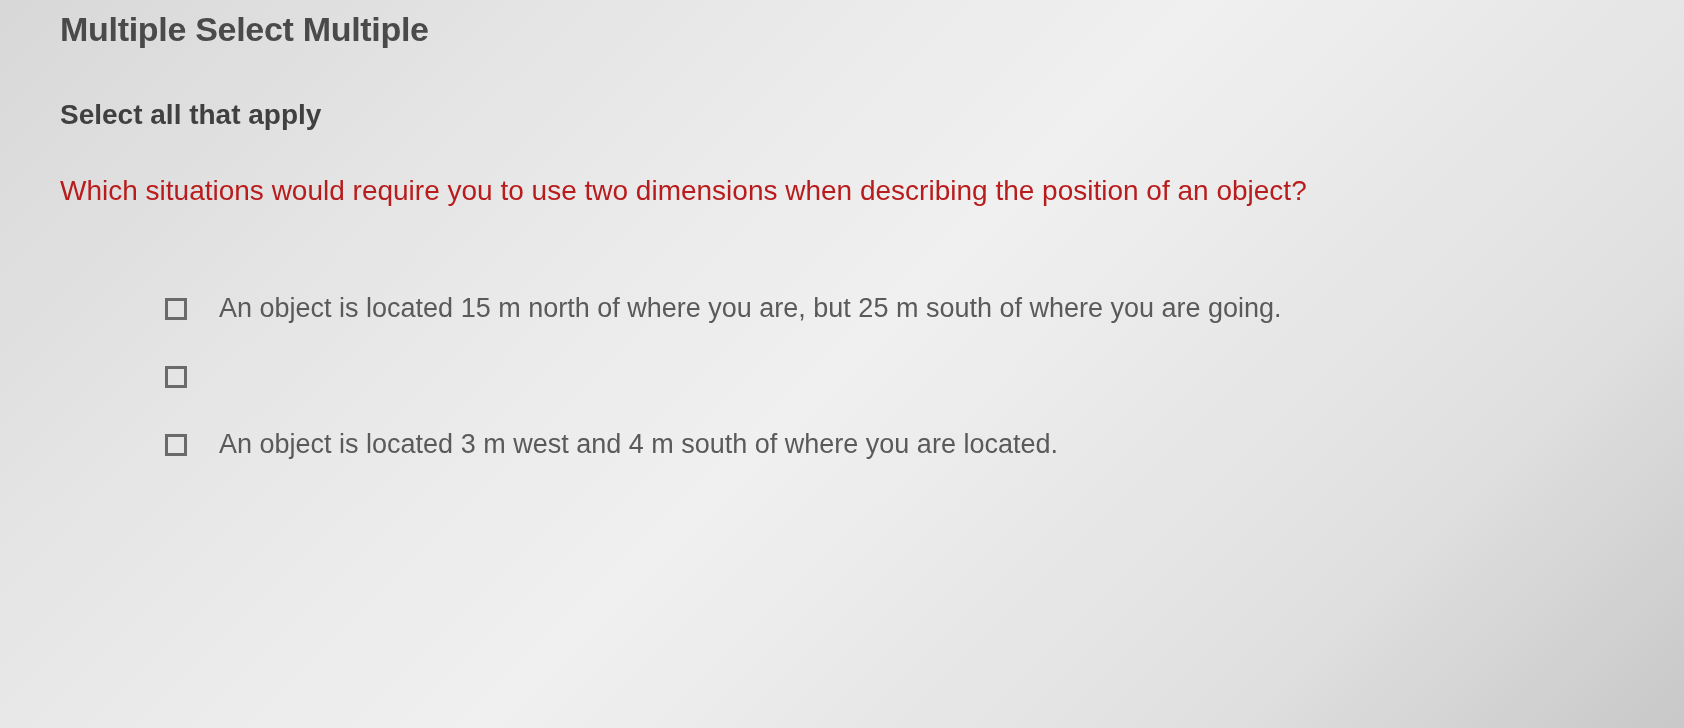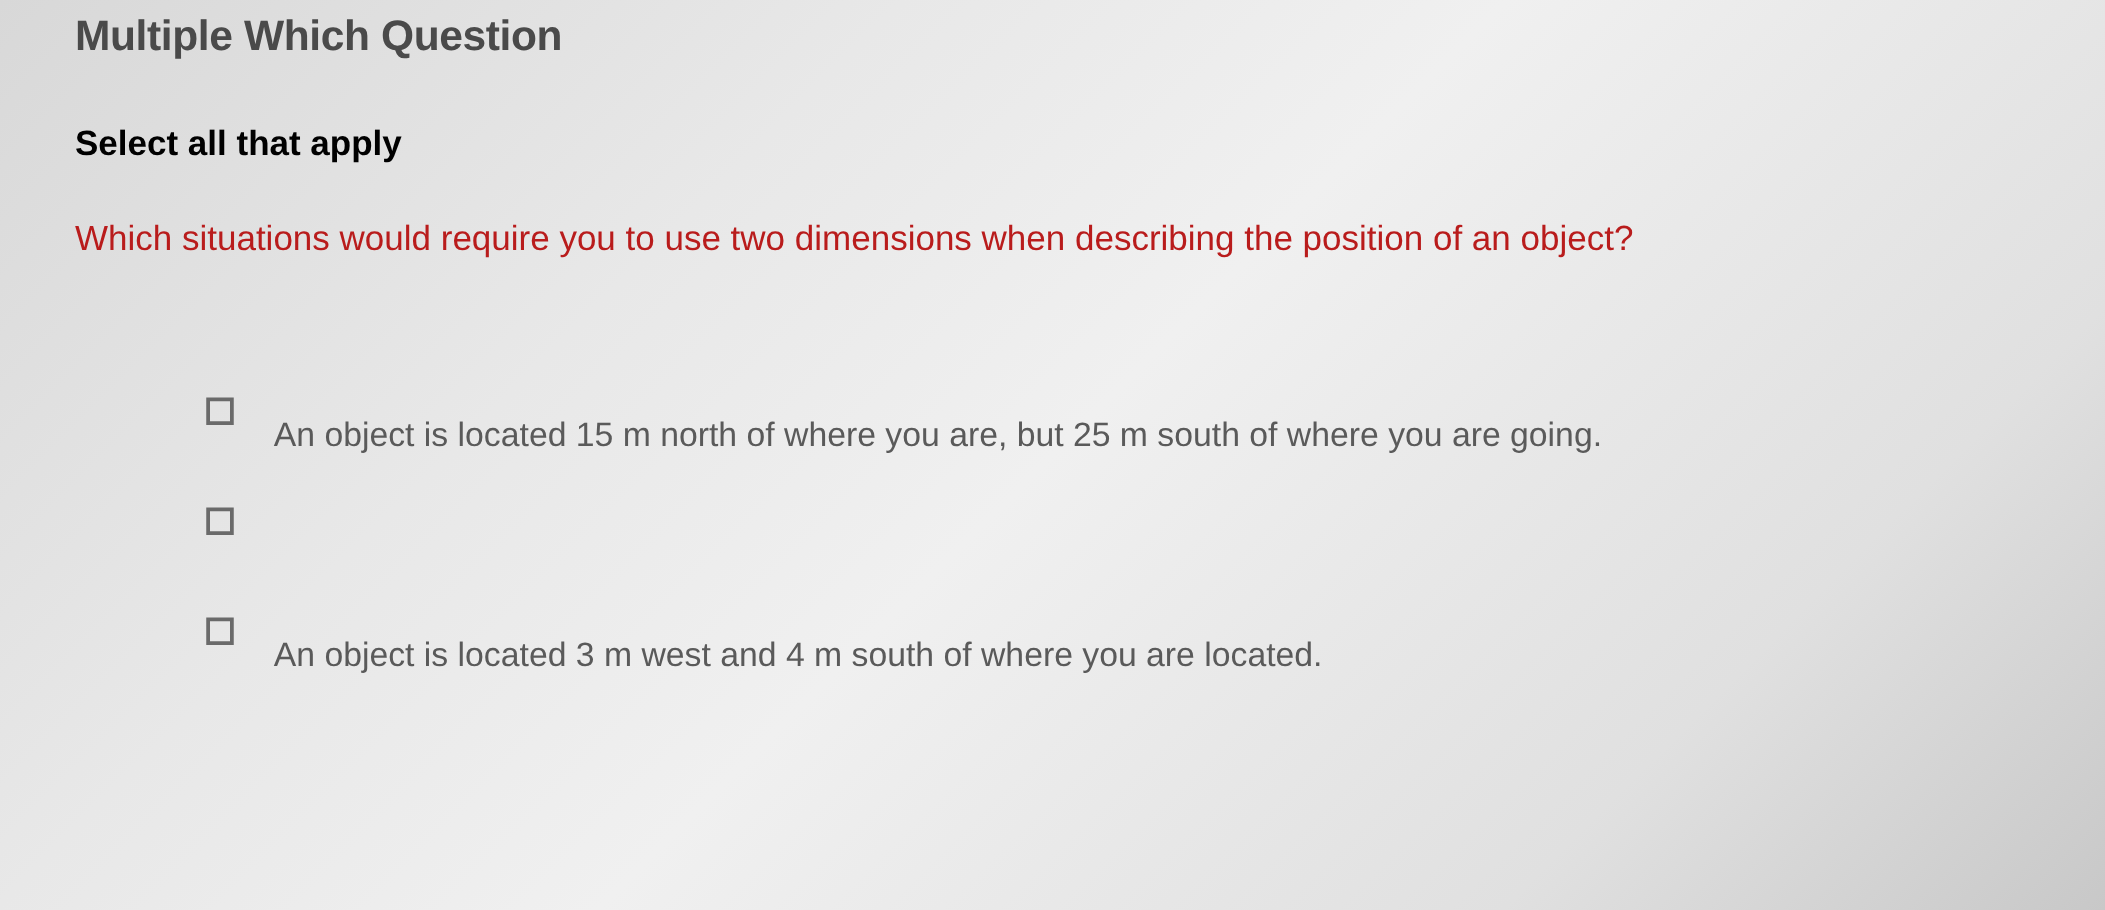--- a/index.html
+++ b/index.html
@@ -20,21 +20,21 @@
       font-size: 34px;
       font-weight: 700;
       color: #4a4a4a;
       margin-bottom: 50px;
       letter-spacing: -0.3px;
     }
     
     .instruction {
       font-size: 28px;
       font-weight: 700;
-      color: #000000;
+      color: #404040;
       margin-bottom: 40px;
     }
     
     .question-text {
       font-size: 28px;
       color: #b91c1c;
       margin-bottom: 80px;
       font-weight: 400;
       line-height: 1.4;
     }
@@ -57,27 +57,26 @@
       margin-right: 32px;
       flex-shrink: 0;
       cursor: pointer;
     }
     
     .option-text {
       font-size: 27px;
       color: #5a5a5a;
       font-weight: 400;
       line-height: 1.4;
-      margin-top: 40px;
     }
   </style>
 </head>
 <body>
 
-<div class="question-type">Multiple Which Question</div>
+<div class="question-type">Multiple Select Multiple</div>
 
 <div class="instruction">Select all that apply</div>
 
 <div class="question-text">Which situations would require you to use two dimensions when describing the position of an object?</div>
 
 <div class="options-container">
   <div class="option-row">
     <div class="checkbox"></div>
     <div class="option-text">An object is located 15 m north of where you are, but 25 m south of where you are going.</div>
   </div>

